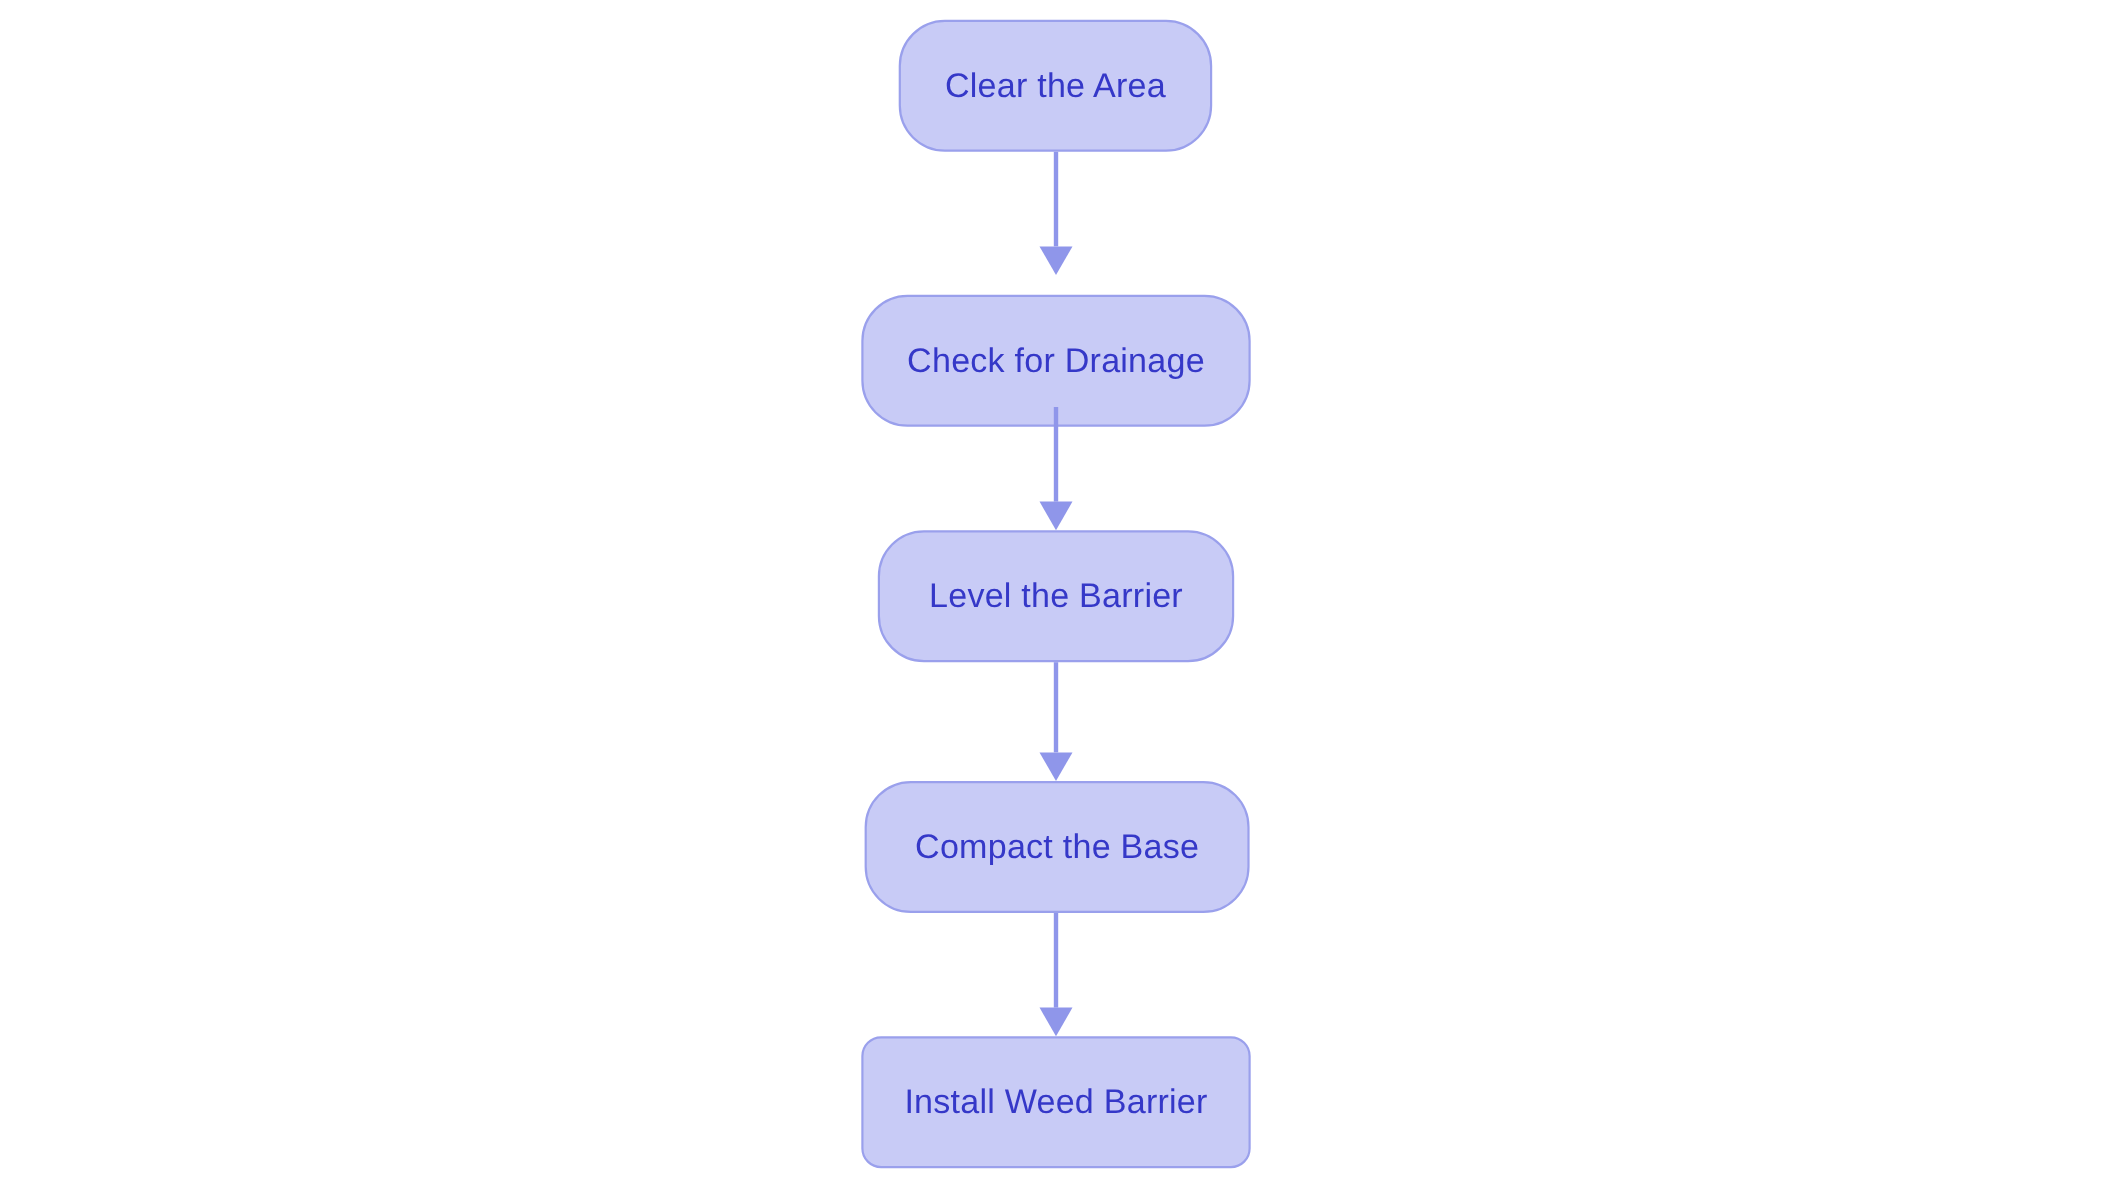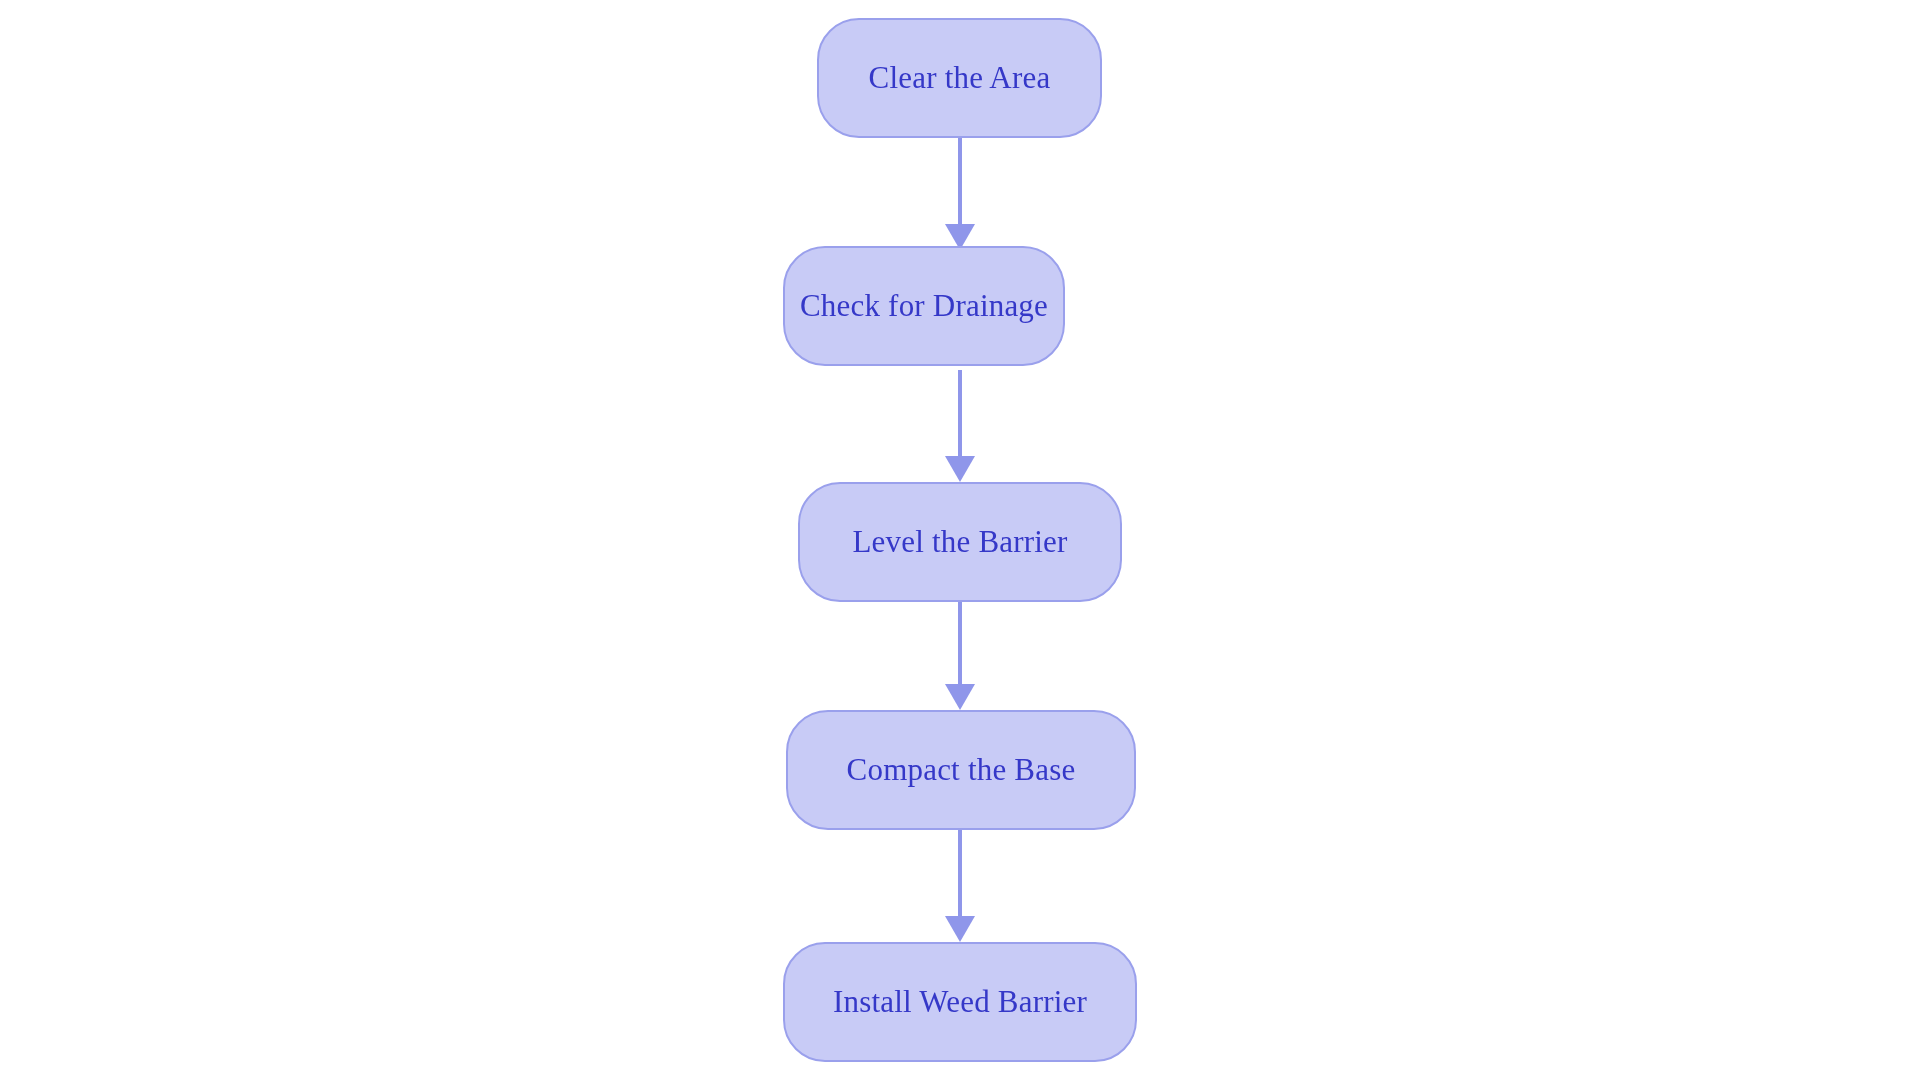--- a/index.html
+++ b/index.html
@@ -27,21 +27,20 @@
     display:flex;
     align-items:center;
     justify-content:center;
   }
   .node-label{
     color:var(--node-text);
     font-size:31px;
     font-weight:400;
     letter-spacing:0.2px;
     white-space:nowrap;
-    font-family:Liberation Serif, serif;
   }
   .edge{
     position:absolute;
     left:945px;          
     width:30px;
     display:flex;
     flex-direction:column;
     align-items:center;
   }
   .edge-line{
@@ -50,24 +49,24 @@
     background:var(--arrow);
   }
   .arrowhead{
     width:0;height:0;
     border-left:15px solid transparent;
     border-right:15px solid transparent;
     border-top:26px solid var(--arrow);
   }
   
   #node-1{left:817px;top:18px;width:285px;}
-  #node-2{left:783px;top:246px;width:282px;}
+  #node-2{left:783px;top:268px;width:354px;}
   #node-3{left:798px;top:482px;width:324px;}
   #node-4{left:786px;top:710px;width:350px;}
-  #node-5{left:783px;top:942px;width:354px;}
+  #node-5{left:783px;top:942px;width:354px;border-radius:18px;}
   
   #edge-1{top:138px;height:112px;}
   #edge-2{top:370px;height:112px;}
   #edge-3{top:602px;height:108px;}
   #edge-4{top:830px;height:112px;}
 </style>
 </head>
 <body>
 
 <div class="canvas">

